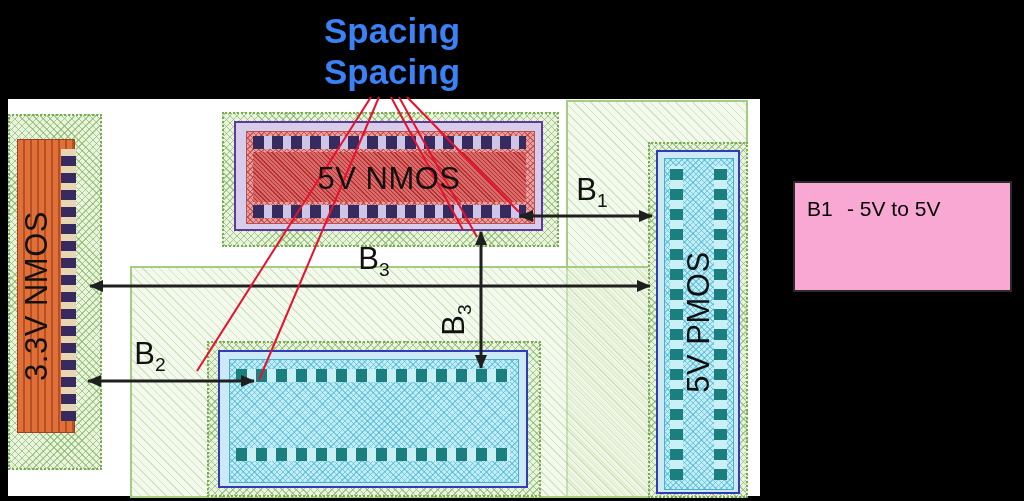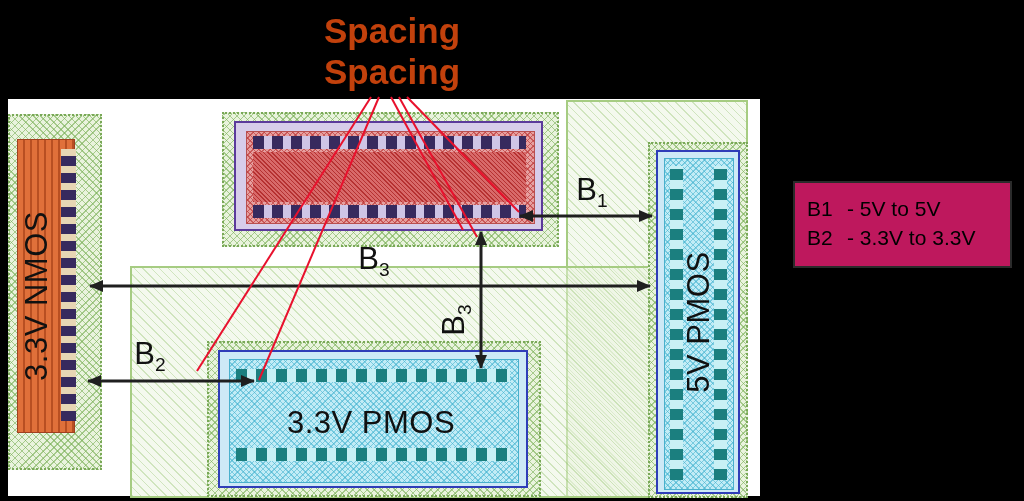--- a/index.html
+++ b/index.html
@@ -61,27 +61,27 @@
   .dev-label.rot{transform:translate(-50%,-50%) rotate(-90deg);}
   .arrow-label{
     position:absolute;transform:translate(-50%,-50%);
     font-size:31px;color:#111;white-space:nowrap;z-index:45;
   }
   .arrow-label.rot{transform:translate(-50%,-50%) rotate(-90deg);}
   .arrow-label sub{font-size:.62em;}
 
   .title{
     position:absolute;left:392px;top:10px;transform:translateX(-50%);
-    color:#c2410c;font-size:35px;font-weight:700;text-align:center;line-height:1.18;
+    color:#3b82f6;font-size:35px;font-weight:700;text-align:center;line-height:1.18;
     z-index:50;white-space:nowrap;
   }
 
   .legend{
-    position:absolute;left:793px;top:181px;width:219px;height:87px;
-    background:#be185d;border:2px solid #2b2b2b;box-sizing:border-box;
+    position:absolute;left:793px;top:181px;width:219px;height:111px;
+    background:#f9a8d4;border:2px solid #2b2b2b;box-sizing:border-box;
     z-index:50;padding:11px 12px;color:#000;font-size:21px;line-height:29px;
   }
   .legend .lk{display:inline-block;width:40px;}
 
   svg.overlay{position:absolute;left:0;top:0;z-index:30;pointer-events:none;}
 </style>
 </head>
 <body>
 
 <div id="stage">
@@ -131,21 +131,21 @@
     <line x1="88" y1="381" x2="254" y2="381" stroke="#1f1f1f" stroke-width="3" marker-start="url(#ah)" marker-end="url(#ah)"></line>
 
     <line x1="371" y1="97" x2="197" y2="371" stroke="#e8112d" stroke-width="2"></line>
     <line x1="379" y1="97" x2="259" y2="380" stroke="#e8112d" stroke-width="2"></line>
     <line x1="391" y1="97" x2="463" y2="230" stroke="#e8112d" stroke-width="2"></line>
     <line x1="399" y1="97" x2="477" y2="237" stroke="#e8112d" stroke-width="2"></line>
     <line x1="407" y1="97" x2="519" y2="212" stroke="#e8112d" stroke-width="2"></line>
   </svg>
 
   <div class="dev-label rot" style="left:37px;top:296px">3.3V NMOS</div>
-  <div class="dev-label" style="left:371px;top:423px">3.3V PMOS</div>
+  <div class="dev-label" style="left:389px;top:179px">5V NMOS</div>
   <div class="dev-label rot" style="left:699px;top:322px">5V PMOS</div>
 
   <div class="arrow-label" style="left:592px;top:192px">
     <span>B</span><sub>1</sub>
   </div>
   <div class="arrow-label" style="left:374px;top:261px">
     <span>B</span><sub>3</sub>
   </div>
   <div class="arrow-label rot" style="left:456px;top:320px">
     <span>B</span><sub>3</sub>
@@ -156,18 +156,15 @@
 
   <div class="title">
     <div>Spacing</div>
     <div>Spacing</div>
   </div>
 
   <div class="legend">
     <div>
       <span class="lk">B1</span><span>- 5V to 5V</span>
     </div>
-    <div>
-      <span class="lk">B2</span><span>- 3.3V to 3.3V</span>
-    </div>
   </div>
 
 </div>
 
 </body></html>

